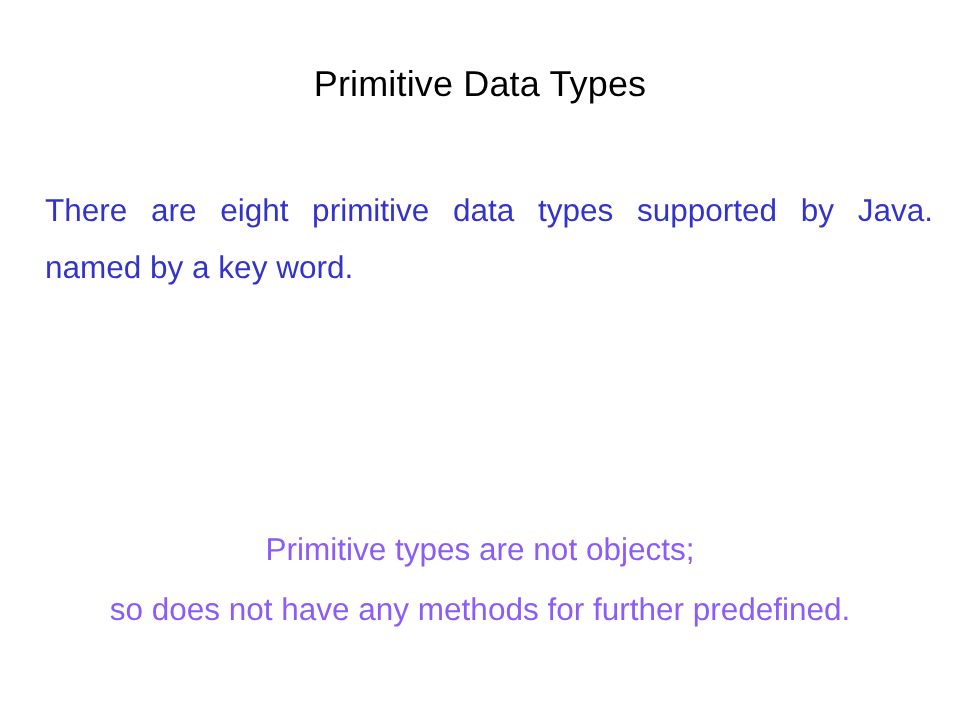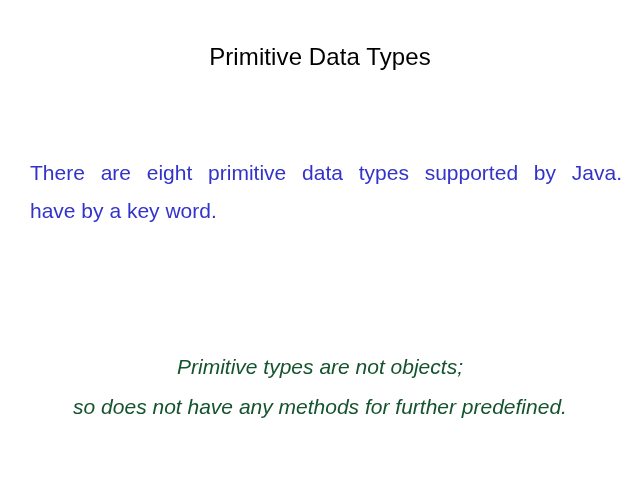--- a/index.html
+++ b/index.html
@@ -56,52 +56,51 @@
     white-space: nowrap;
     display: block;
   }
 
   .body-line.last {
     text-align: left;
     text-align-last: left;
   }
 
   
-  .body-line.l1 { word-spacing: 6.0px; margin-top: 32px; }
+  .body-line.l1 { word-spacing: 6.0px; }
   .body-line.l2 { word-spacing: 4.6px; }
   .body-line.l3 { word-spacing: 0px; }
 
   
   .note-block {
     position: absolute;
     top: 347px;
     left: 0;
     width: 640px;
   }
 
   .note-line {
     display: block;
     text-align: center;
-    color: #14532d;
+    color: #8b5cf6;
     font-size: 21px;
     line-height: 40px;
     white-space: nowrap;
-    font-style: italic;
   }
 </style>
 </head>
 <body>
 
 <div class="slide">
 
   <h1 class="slide-title">Primitive Data Types</h1>
 
   <div class="body-block">
     <span class="body-line l1">There are eight primitive data types supported by Java.</span>
-    <span class="body-line l3 last">have by a key word.</span>
+    <span class="body-line l3 last">named by a key word.</span>
   </div>
 
   <div class="note-block">
     <span class="note-line">Primitive types are not objects;</span>
     <span class="note-line">so does not have any methods for further predefined.</span>
   </div>
 
 </div>
 
 </body></html>

